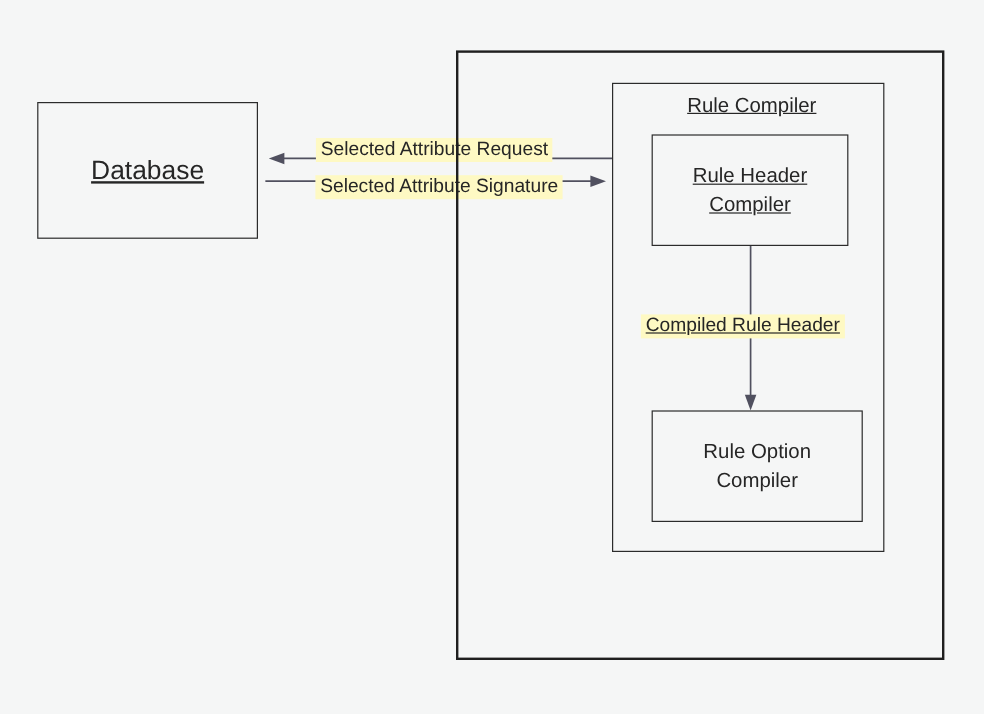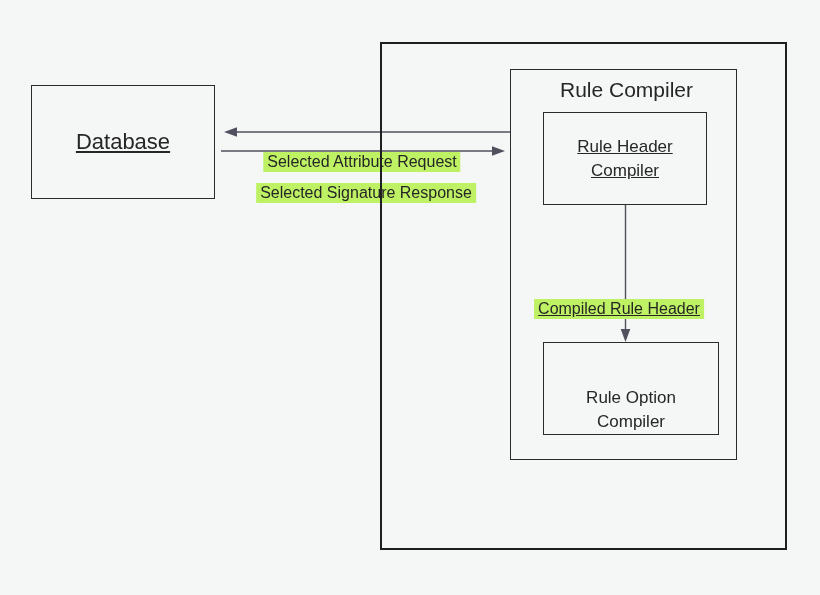--- a/index.html
+++ b/index.html
@@ -39,48 +39,48 @@
     position: absolute;
     left: 510px; top: 69px; width: 227px; height: 391px;
     border: 1.5px solid #2b2b2b;
     box-sizing: border-box;
     background: transparent;
   }
   .rule-compiler-title {
     position: absolute;
     left: 510px; top: 78px; width: 233px;
     text-align: center;
-    font-size: 21px;
+    font-size: 17px;
+    text-decoration: underline;
   }
   .rhc-box {
     left: 543px; top: 112px; width: 164px; height: 93px;
     font-size: 17px; line-height: 24px; text-decoration: underline;
   }
   .roc-box {
     left: 543px; top: 342px; width: 176px; height: 93px;
-    font-size: 17px; line-height: 24px; justify-content: flex-end;
+    font-size: 17px; line-height: 24px;
   }
   .module-label {
     position: absolute;
     left: 390px; top: 517px;
     font-size: 20px;
     font-weight: bold;
     z-index: 4;
     white-space: nowrap;
   }
   .line-label {
     position: absolute;
-    background: #bef264;
+    background: #fef9c3;
     font-size: 16px;
     padding: 1px 4px;
     white-space: nowrap;
     transform: translateX(-50%);
     z-index: 2;
     color: #262626;
-    margin-top: 37px;
   }
   .lbl-request  { left: 362px; top: 115px; }
   .lbl-response { left: 366px; top: 146px; }
   .lbl-compiled { left: 619px; top: 262px; text-decoration: underline; }
   .arrow {
     position: absolute;
     z-index: 1;
   }
   .arrow-request  { left: 221px; top: 125px; }
   .arrow-response { left: 221px; top: 144px; }
@@ -100,21 +100,21 @@
   <svg class="arrow arrow-request" width="291" height="14" viewBox="0 0 291 14">
     <line x1="289" y1="7" x2="12" y2="7"></line>
     <path d="M3,7 L16,2.2 L16,11.8 Z"></path>
   </svg>
   <div class="line-label lbl-request">Selected Attribute Request</div>
 
   <svg class="arrow arrow-response" width="286" height="14" viewBox="0 0 286 14">
     <line x1="0" y1="7" x2="272" y2="7"></line>
     <path d="M284,7 L271,2.2 L271,11.8 Z"></path>
   </svg>
-  <div class="line-label lbl-response">Selected Signature Response</div>
+  <div class="line-label lbl-response">Selected Attribute Signature</div>
 
   <div class="rule-compiler-box"></div>
   <div class="rule-compiler-title">Rule Compiler</div>
 
   <div class="box rhc-box">
     <span>Rule Header</span>
     <span>Compiler</span>
   </div>
 
   <svg class="arrow arrow-compiled" width="15" height="138" viewBox="0 0 15 138">

